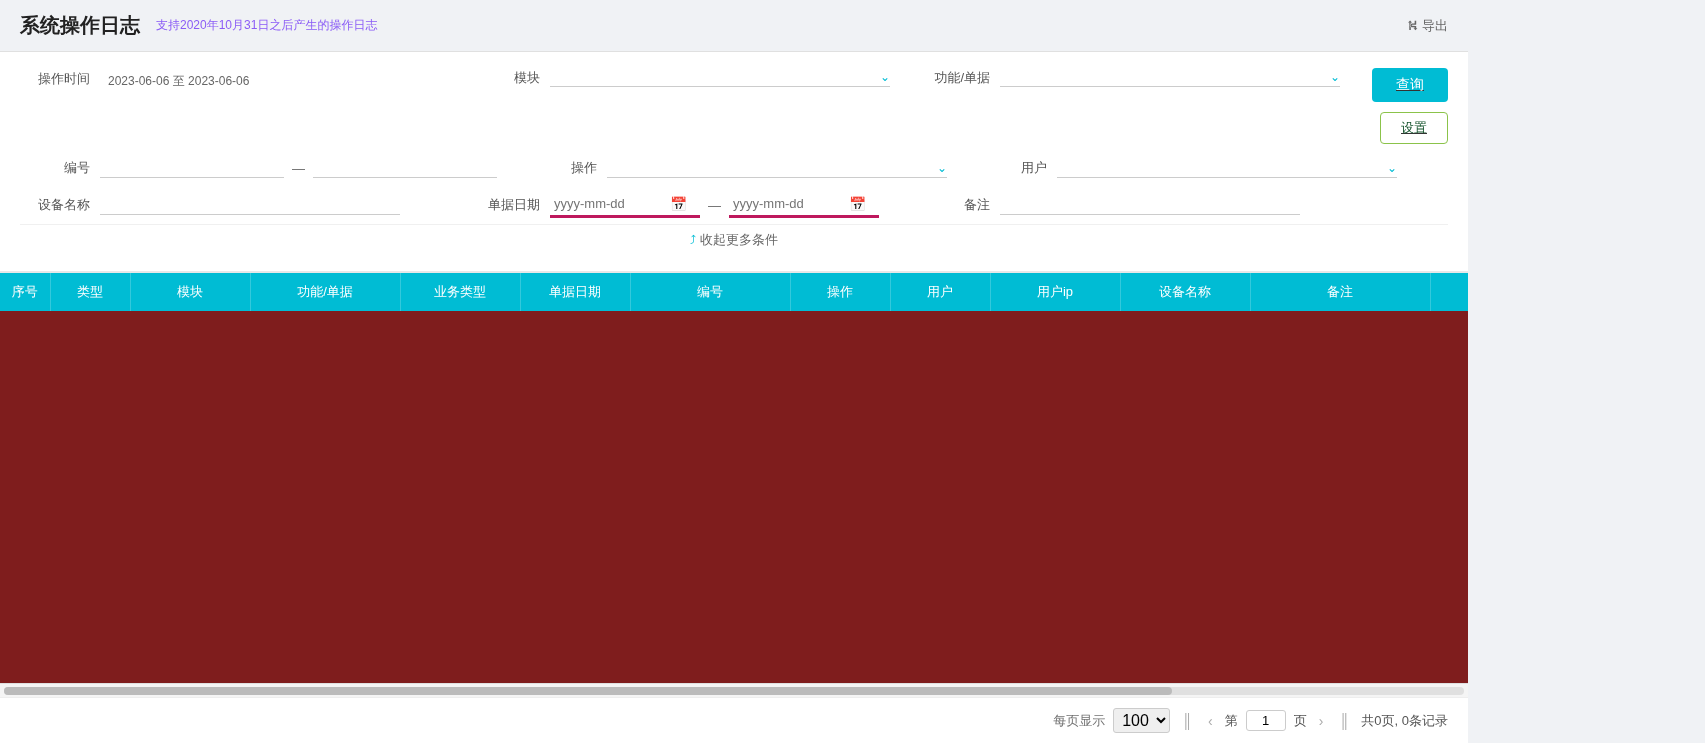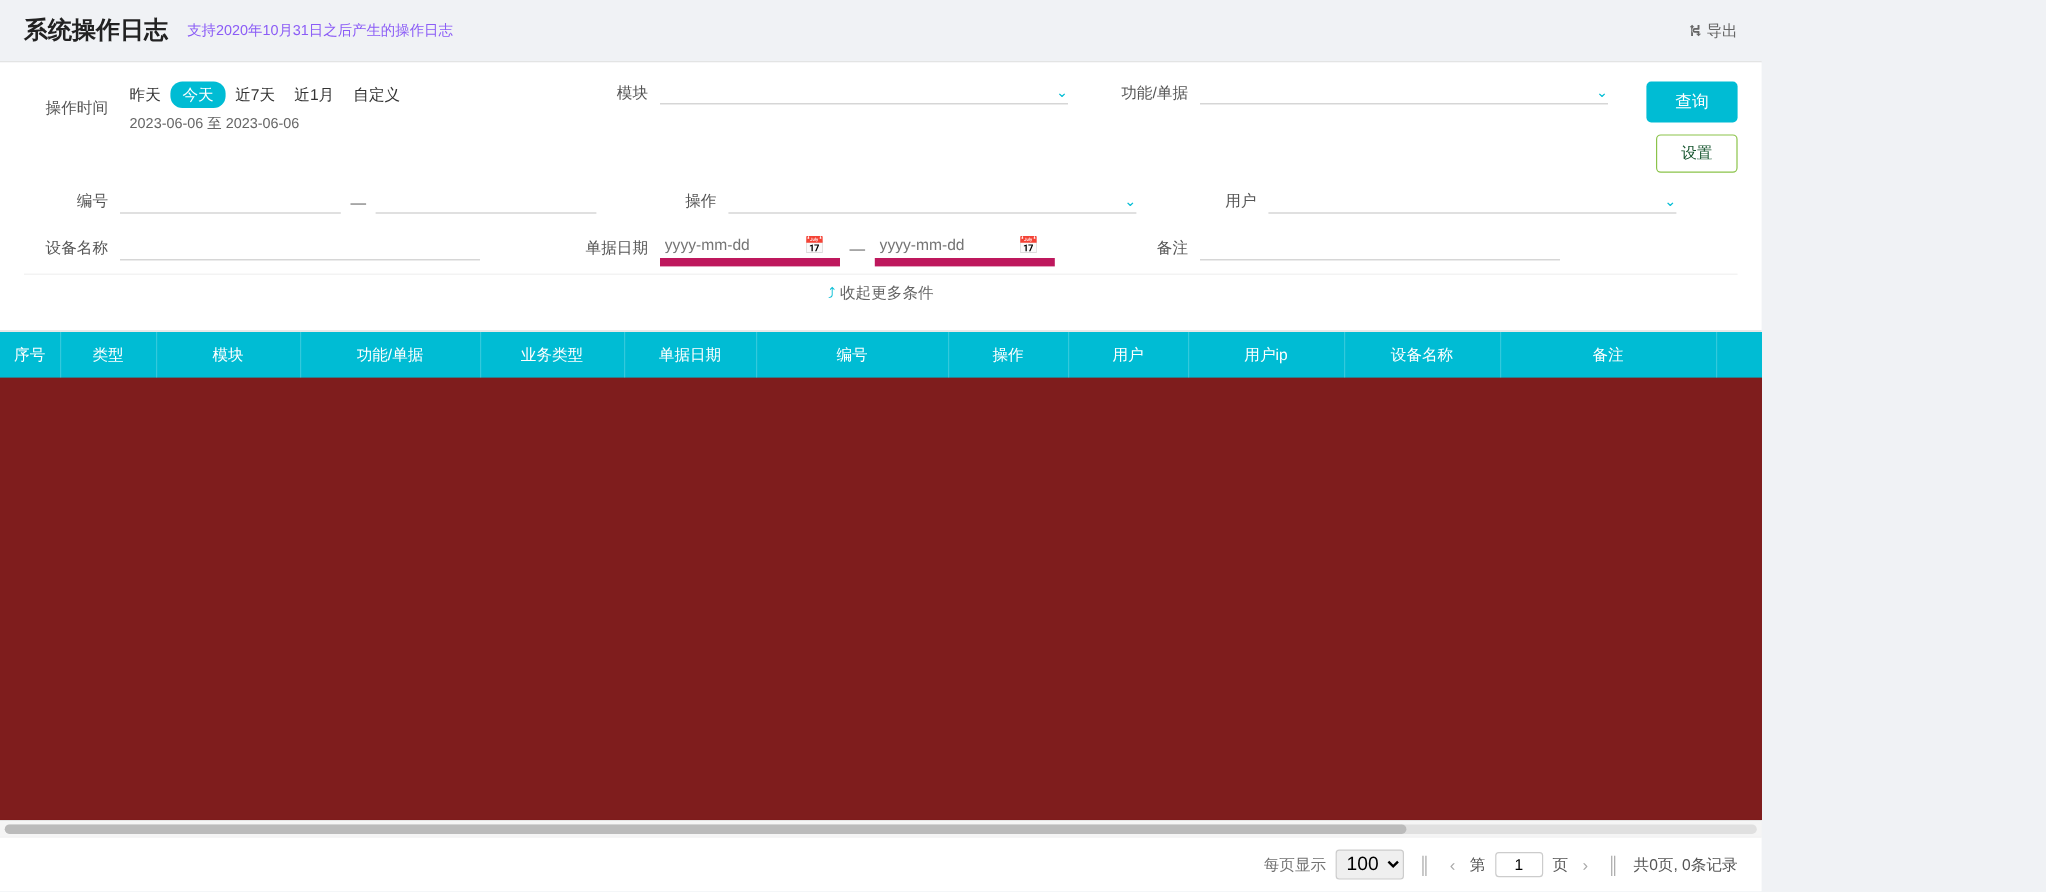--- a/index.html
+++ b/index.html
@@ -32,21 +32,21 @@
 
     .select-wrapper-lg { min-width: 340px; }
 
     
     .text-input { border: none; border-bottom: 1px solid #ccc; outline: none; font-size: 13px; padding: 2px 4px; min-width: 160px; color: #333; background: transparent; }
     .text-input::placeholder { color: #bbb; }
 
     .dash-sep { margin: 0 8px; color: #666; }
 
     
-    .date-input-wrapper { display: flex; align-items: center; border-bottom: 7px solid #be185d; min-width: 150px; padding: 2px 0; }
+    .date-input-wrapper { display: flex; align-items: center; border-bottom: 3px solid #be185d; min-width: 150px; padding: 2px 0; }
     .date-input { border: none; outline: none; font-size: 13px; padding: 2px 4px; color: #bbb; background: transparent; width: 120px; }
     .cal-icon { color: #00bcd4; font-size: 14px; cursor: pointer; }
 
     
     .query-btn { background: #00bcd4; color: #fff; border: none; border-radius: 4px; padding: 8px 24px; font-size: 14px; cursor: pointer; font-weight: 500; }
     .settings-btn { background: #fff; color: #14532d; border: 1px solid #8bc34a; border-radius: 4px; padding: 6px 20px; font-size: 13px; cursor: pointer; margin-top: 4px; }
 
     
     .collapse-bar { display: flex; justify-content: center; align-items: center; padding: 6px 0; background: #fff; cursor: pointer; color: #666; font-size: 13px; gap: 4px; border-top: 1px solid #f0f0f0; }
     .collapse-icon { color: #00bcd4; font-size: 12px; }
@@ -89,48 +89,41 @@
     </button>
   </div>
 
   <div class="filter-area">
 
     <div style="display:flex; align-items:flex-start; margin-bottom:14px;">
 
       <div class="filter-item" style="min-width:420px;">
         <span class="filter-label">操作时间</span>
         <div style="display:flex; flex-direction:column;">
-          <div class="time-filter-group">
-            <button class="time-btn">昨天</button>
-            <button class="time-btn active">今天</button>
-            <button class="time-btn">近7天</button>
-            <button class="time-btn">近1月</button>
-            <button class="time-btn">自定义</button>
-          </div>
           <span class="time-range">2023-06-06 至 2023-06-06</span>
         </div>
       </div>
 
       <div class="filter-item" style="margin-left:30px; min-width:320px;">
         <span class="filter-label">模块</span>
         <div class="select-wrapper select-wrapper-lg">
           <span class="select-text"></span>
           <span class="chevron">⌄</span>
         </div>
       </div>
 
       <div class="filter-item" style="margin-left:30px; min-width:340px;">
         <span class="filter-label">功能/单据</span>
         <div class="select-wrapper select-wrapper-lg">
           <span class="select-text"></span>
           <span class="chevron">⌄</span>
         </div>
       </div>
 
-      <div class="btn-col" style="margin-left:auto; padding-left:20px;">
+      <div class="btn-col" style="margin-left:auto; padding-left:20px;text-decoration:underline;">
         <button class="query-btn">查询</button>
         <button class="settings-btn">设置</button>
       </div>
     </div>
 
     <div style="display:flex; align-items:center; margin-bottom:14px;">
 
       <div class="filter-item" style="min-width:420px;">
         <span class="filter-label">编号</span>
         <input class="text-input" style="min-width: 120px;" type="text">

